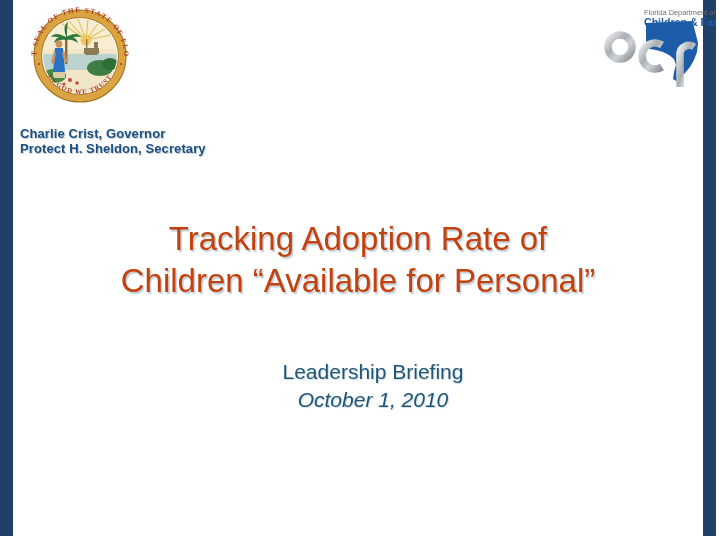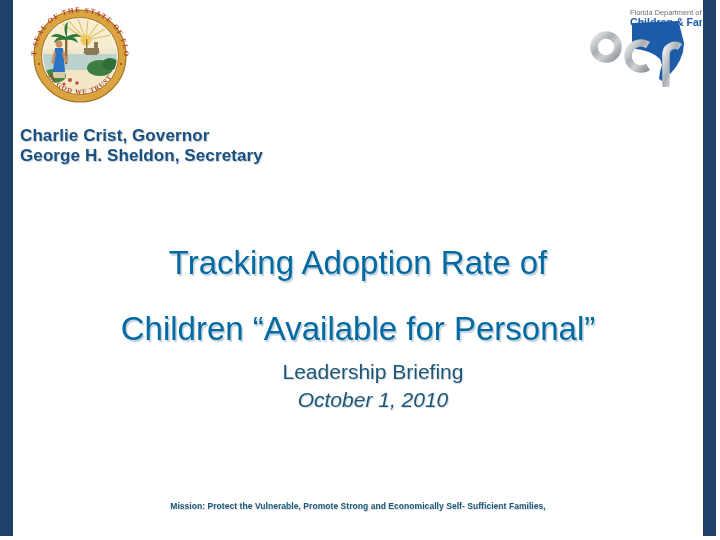--- a/index.html
+++ b/index.html
@@ -38,58 +38,57 @@
     left: 24px;
     top: 6px;
     width: 112px;
     height: 100px;
   }
   .seal-wrap svg { display: block; }
 
   
   .dcf-wrap {
     position: absolute;
-    left: 570px;
+    left: 584px;
     top: 5px;
     width: 132px;
     height: 88px;
   }
   .dcf-wrap svg { display: block; }
 
   
   .officials {
     position: absolute;
     left: 20px;
     top: 126px;
     line-height: 1.17;
   }
   .officials .line {
-    font-size: 17px;
+    font-size: 13px;
     font-weight: bold;
     color: #1b4f7e;
     letter-spacing: .1px;
     text-shadow: 1px 1px 0 rgba(150,170,190,.55);
     white-space: nowrap;
   }
 
   
   .title {
     position: absolute;
     left: 13px;
     top: 218px;
     width: 690px;
     text-align: center;
     line-height: 1.28;
   }
   .title .tline {
     font-size: 33px;
-    color: #0369a1;
+    color: #c2410c;
     text-shadow: 1.5px 1.5px 1px rgba(150,175,195,.6);
     white-space: nowrap;
-    margin-top: 24px;
   }
 
   
   .subtitle {
     position: absolute;
     left: 13px;
     top: 358px;
     width: 720px;
     text-align: center;
     line-height: 1.35;
@@ -232,30 +231,29 @@
         <line x1="84" y1="56" x2="106" y2="56"></line>
       </g>
 
       <text x="60" y="10" font-family="'Liberation Sans', sans-serif" font-size="7.4" fill="#6d6e71">Florida Department of</text>
       <text x="60" y="21" font-family="'Liberation Sans', sans-serif" font-size="10.6" font-weight="bold" fill="#1c5ca8">Children &amp; Families</text>
     </svg>
   </div>
 
   <div class="officials">
     <div class="line">Charlie Crist, Governor</div>
-    <div class="line">George H. Sheldon, Secretary</div>
+    <div class="line">Protect H. Sheldon, Secretary</div>
   </div>
 
   <div class="title">
     <div class="tline">Tracking Adoption Rate of</div>
     <div class="tline">Children “Available for Personal”</div>
   </div>
 
   <div class="subtitle">
     <div class="sline">Leadership Briefing</div>
     <div class="sline italic">October 1, 2010</div>
   </div>
 
   <div class="mission">
-    <div class="mline">Mission:  Protect the Vulnerable, Promote Strong and Economically Self- Sufficient Families,</div>
   </div>
 
 </div>
 
 </body></html>

